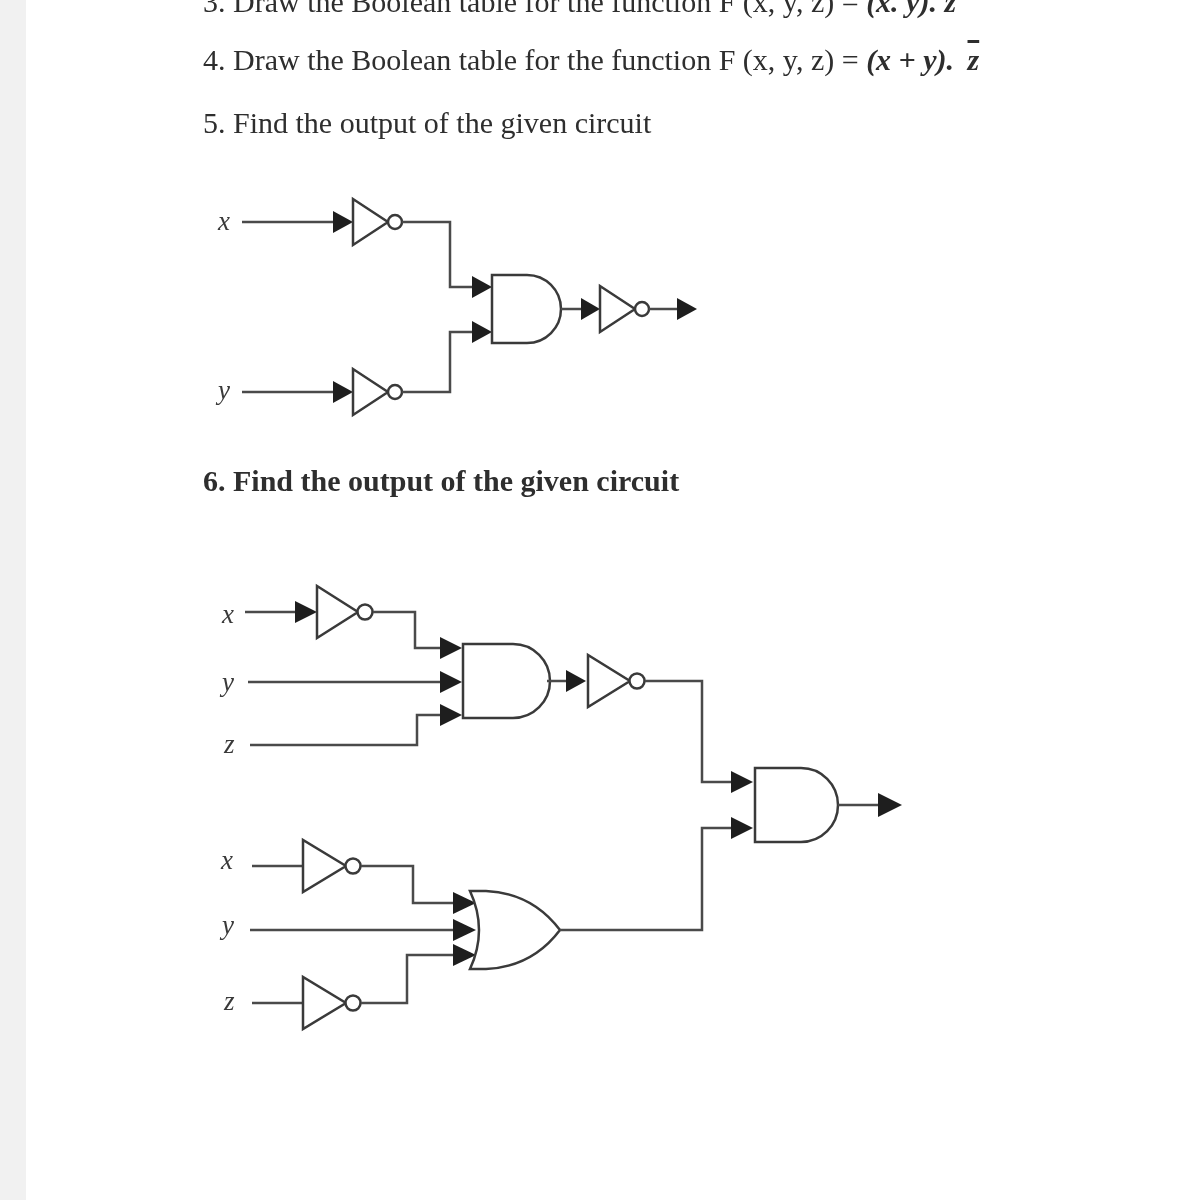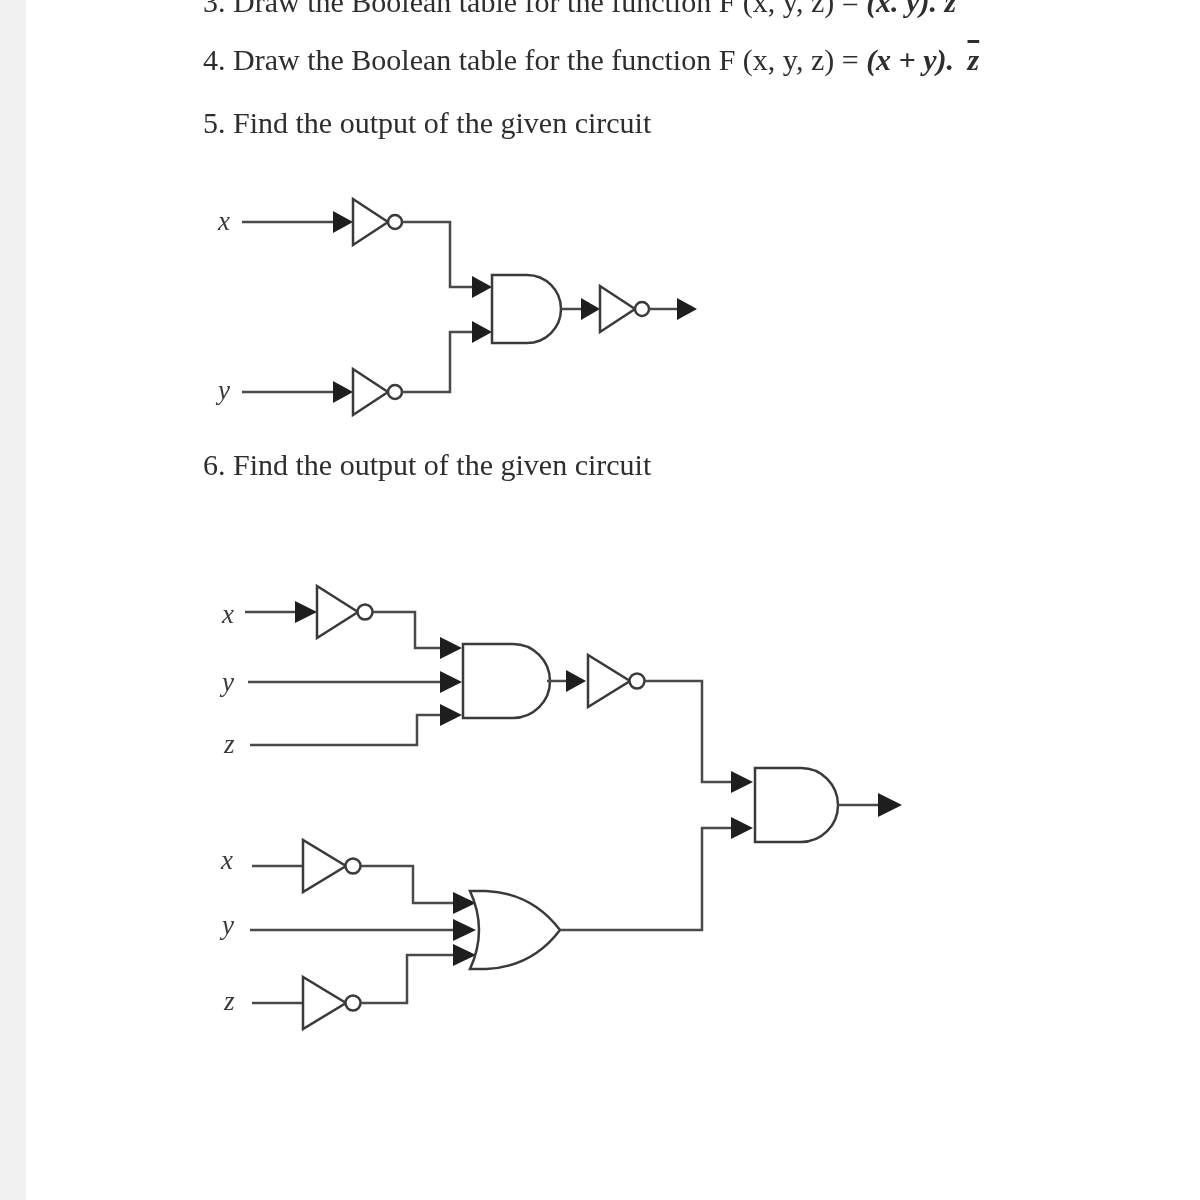--- a/index.html
+++ b/index.html
@@ -72,21 +72,21 @@
     <path class="arrow" d="M381,118 L400,129 L381,140 Z"></path>
   </g>
   <g>
     <path class="gate" d="M400,106 L400,152 L435,129 Z"></path>
     <circle class="bubble" cx="442" cy="129" r="7"></circle>
     <path class="wire" d="M449,129 H477"></path>
     <path class="arrow" d="M477,118 L497,129 L477,140 Z"></path>
   </g>
 </svg>
 
-<div class="textline" style="top:447px;">
+<div class="textline" style="top:463px;font-weight:bold;">
   <span>6. Find the output of the given circuit</span>
 </div>
 
 <svg class="circuit-svg" style="left:200px;top:575px;" width="730" height="470" viewBox="0 0 730 470">
 
   <g>
     <text x="22" y="48">x</text>
     <path class="wire" d="M45,37 H95"></path>
     <path class="arrow" d="M95,26 L117,37 L95,48 Z"></path>
     <path class="gate" d="M117,11 L117,63 L158,37 Z"></path>

